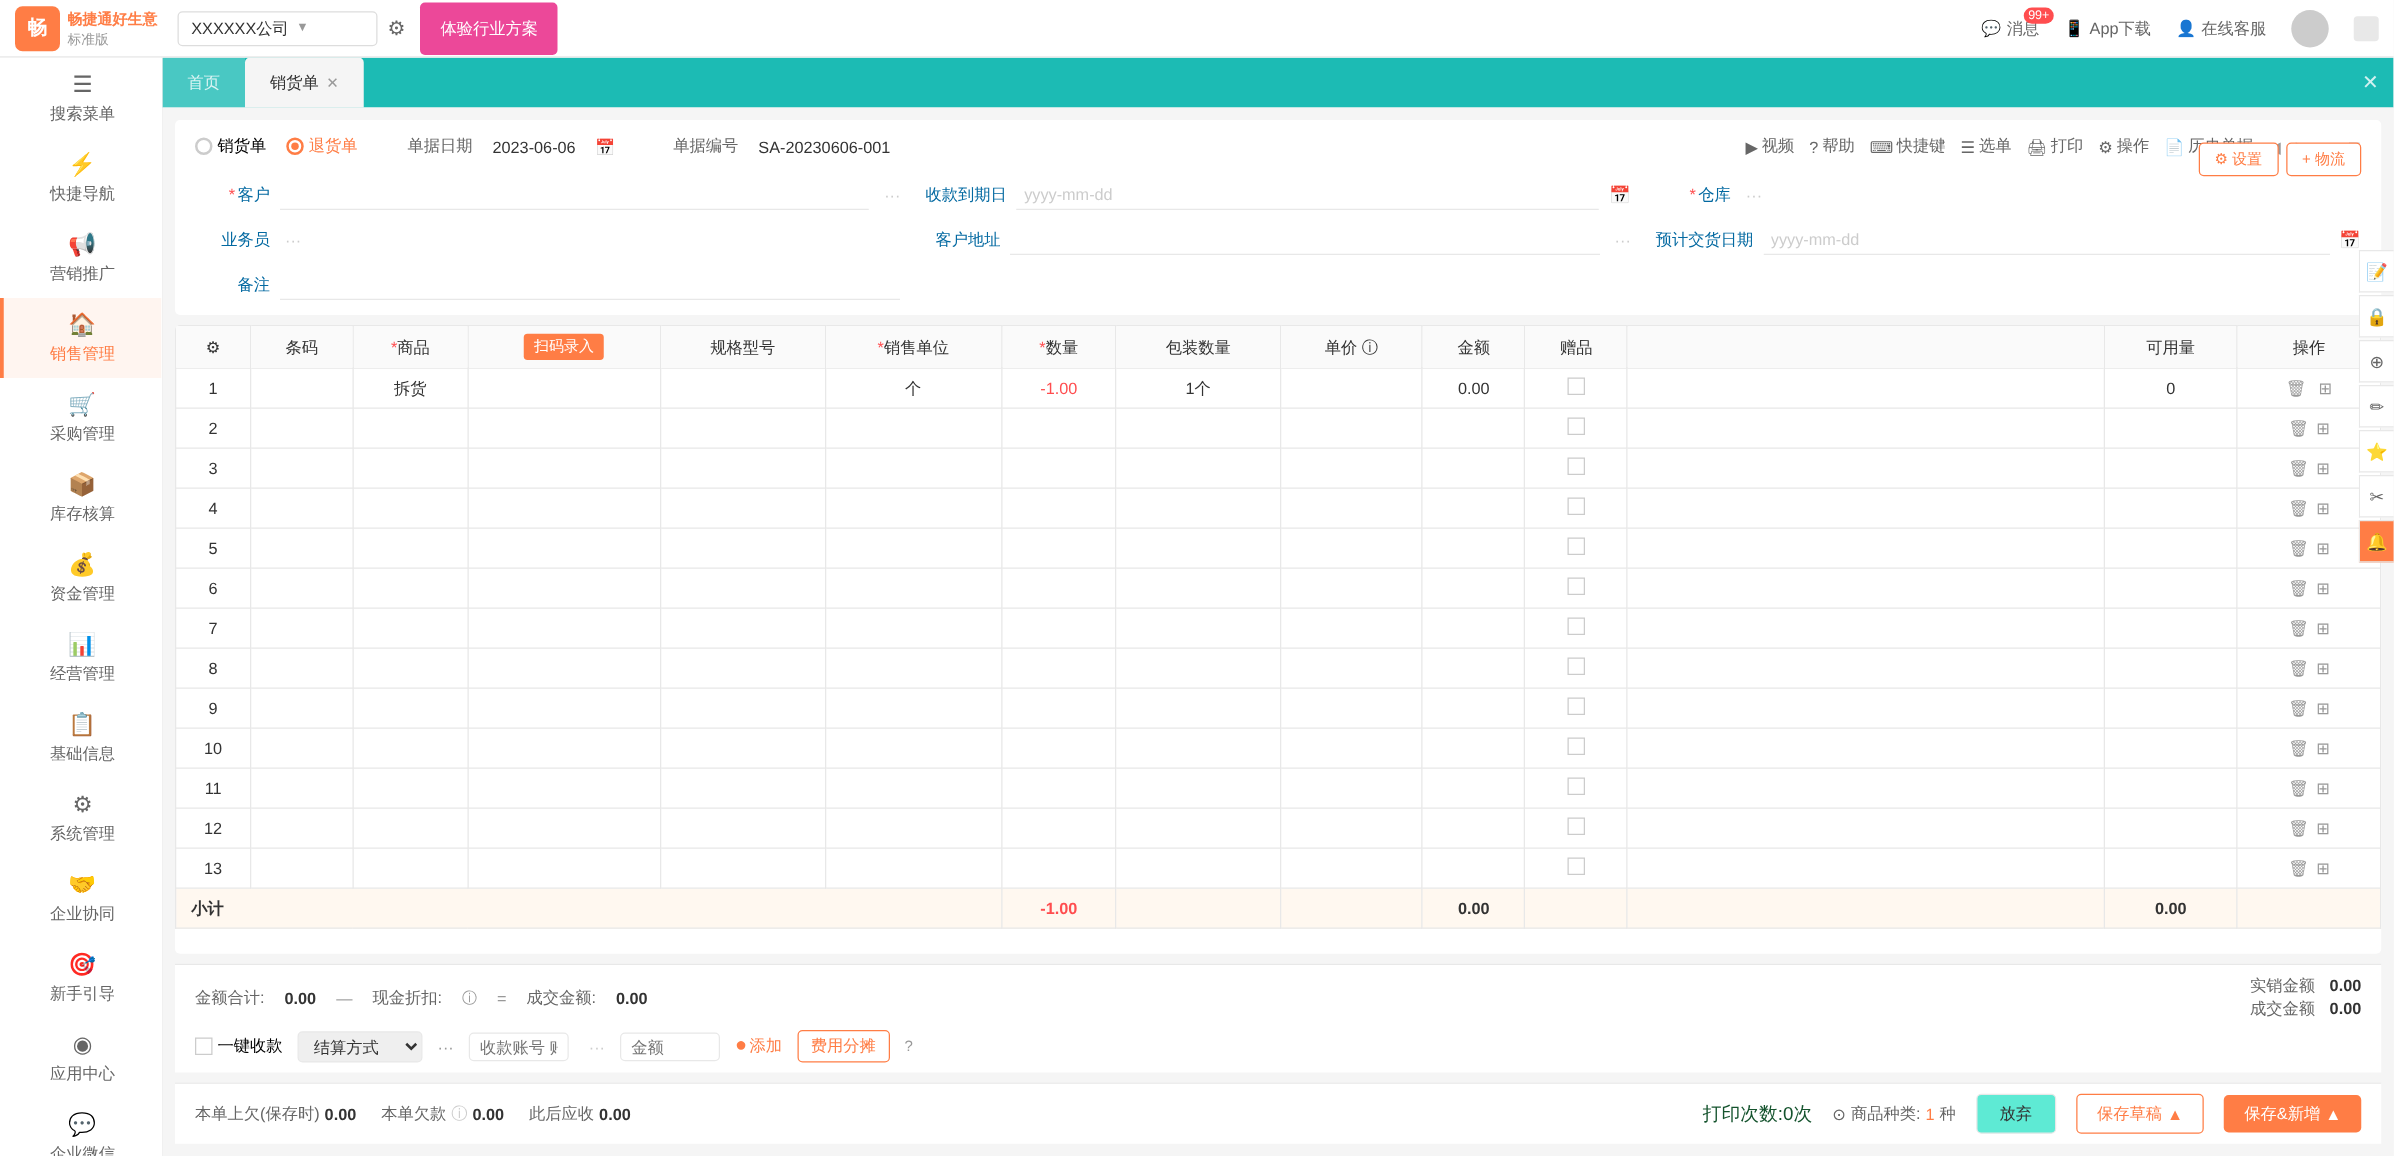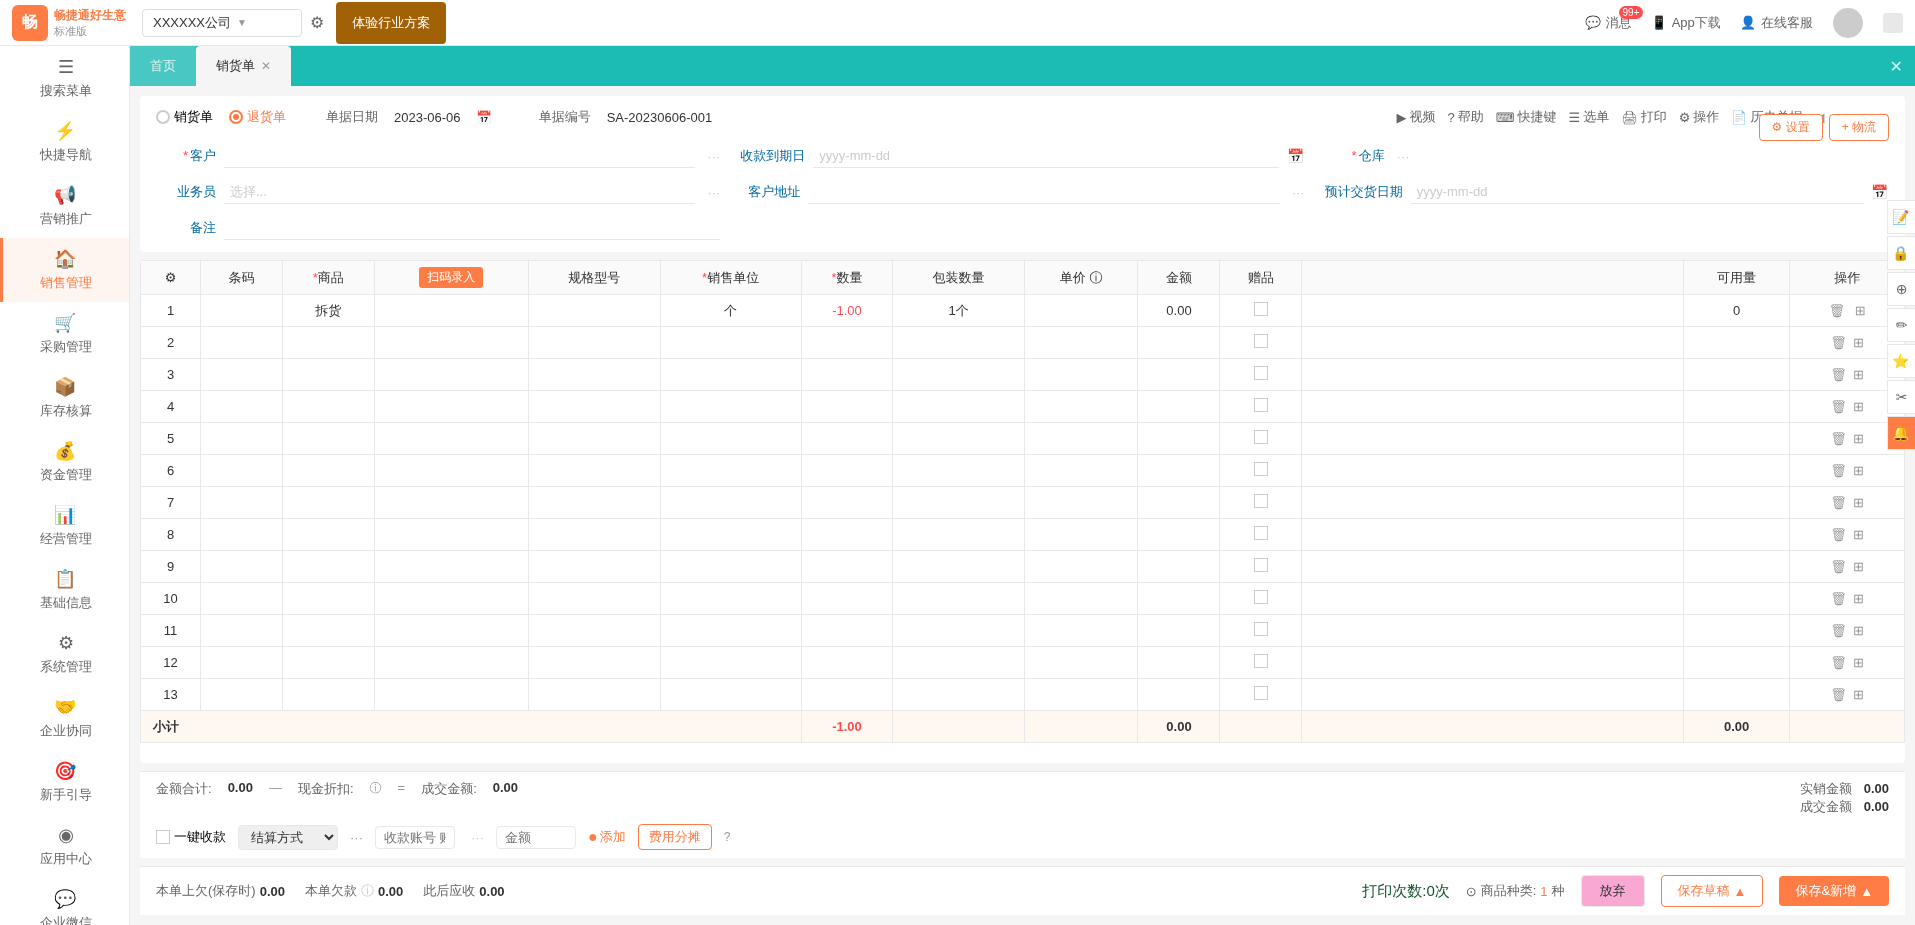--- a/index.html
+++ b/index.html
@@ -5,21 +5,21 @@
     * { box-sizing: border-box; margin: 0; padding: 0; font-family: 'Microsoft YaHei', Arial, sans-serif; font-size: 13px; }
     body { background: #f5f5f5; width: 1915px; height: 925px; overflow: hidden; display: flex; flex-direction: column; }
 
     
     .top-bar { height: 46px; background: #fff; display: flex; align-items: center; padding: 0 12px; border-bottom: 1px solid #e8e8e8; flex-shrink: 0; }
     .logo-area { display: flex; align-items: center; gap: 6px; width: 130px; }
     .logo-icon { width: 36px; height: 36px; background: #ff7d45; border-radius: 6px; display: flex; align-items: center; justify-content: center; color: white; font-size: 16px; font-weight: bold; }
     .company-selector { display: flex; align-items: center; gap: 6px; padding: 4px 10px; border: 1px solid #ddd; border-radius: 4px; cursor: pointer; min-width: 160px; color: #333; }
     .company-selector .arrow { color: #999; font-size: 10px; }
     .settings-btn { margin-left: 8px; color: #666; cursor: pointer; font-size: 16px; }
-    .trial-btn { margin-left: 12px; background: #a16207; color: white; border: none; padding: 12px 16px; border-radius: 4px; cursor: pointer; font-size: 13px; }
+    .trial-btn { margin-left: 12px; background: #ec4899; color: white; border: none; padding: 12px 16px; border-radius: 4px; cursor: pointer; font-size: 13px; }
     .top-right { margin-left: auto; display: flex; align-items: center; gap: 20px; color: #666; font-size: 13px; }
     .msg-area { position: relative; display: flex; align-items: center; gap: 4px; cursor: pointer; }
     .badge { position: absolute; top: -8px; right: -12px; background: #ff4d4f; color: white; font-size: 10px; padding: 1px 4px; border-radius: 8px; }
     .top-icon-btn { display: flex; align-items: center; gap: 4px; cursor: pointer; color: #666; }
     .avatar { width: 30px; height: 30px; background: #ccc; border-radius: 50%; }
 
     
     .main-layout { display: flex; flex: 1; overflow: hidden; }
 
     
@@ -74,41 +74,41 @@
     .table-scroll { overflow-y: auto; flex: 1; }
     .scan-btn { background: #ff7d45; color: white; border: none; padding: 2px 8px; border-radius: 3px; cursor: pointer; font-size: 12px; }
     .row-icon { cursor: pointer; color: #999; margin: 0 3px; }
 
     
     .subtotal-row td { background: #fff8f0; font-weight: bold; color: #333; }
     .subtotal-row td.red { color: #ff4d4f; }
 
     
     .bottom-summary { background: #fff; padding: 8px 16px; border-top: 1px solid #e8e8e8; flex-shrink: 0; }
-    .summary-row { display: flex; align-items: flex-start; gap: 16px; margin-bottom: 8px; }
+    .summary-row { display: flex; align-items: center; gap: 16px; margin-bottom: 8px; }
     .summary-label { color: #666; }
     .summary-value { color: #333; font-weight: bold; }
     .summary-separator { color: #999; }
     .payment-row { display: flex; align-items: center; gap: 12px; }
     .checkbox-item { display: flex; align-items: center; gap: 4px; cursor: pointer; }
     .payment-select { border: 1px solid #e8e8e8; border-radius: 4px; padding: 3px 8px; color: #333; min-width: 100px; }
     .payment-input { border: 1px solid #e8e8e8; border-radius: 4px; padding: 3px 8px; color: #333; width: 80px; }
     .btn-add { background: transparent; border: none; color: #ff7d45; cursor: pointer; display: flex; align-items: center; gap: 2px; }
     .btn-expense { background: #fff; border: 1px solid #ff7d45; color: #ff7d45; padding: 3px 10px; border-radius: 4px; cursor: pointer; }
     .help-icon { color: #999; cursor: pointer; font-size: 12px; }
 
     
     .bottom-action-bar { background: #fff; padding: 8px 16px; border-top: 1px solid #e8e8e8; display: flex; align-items: center; flex-shrink: 0; }
     .bottom-stats { display: flex; gap: 20px; color: #666; font-size: 12px; }
     .bottom-stats span { display: flex; align-items: center; gap: 4px; }
     .bottom-right { margin-left: auto; display: flex; align-items: center; gap: 16px; }
     .print-info { color: #14532d; font-size: 15px; display: flex; align-items: center; gap: 8px; }
     .product-type { color: #666; font-size: 12px; display: flex; align-items: center; gap: 4px; }
     .product-count { color: #ff7d45; }
-    .btn-discard { border: 1px solid #e8e8e8; background: #f9a8d4; color: #333; padding: 6px 18px; border-radius: 4px; cursor: pointer; }
+    .btn-discard { border: 1px solid #e8e8e8; background: #5eead4; color: #333; padding: 6px 18px; border-radius: 4px; cursor: pointer; }
     .btn-save-draft { border: 1px solid #ff7d45; background: #fff; color: #ff7d45; padding: 6px 16px; border-radius: 4px; cursor: pointer; display: flex; align-items: center; gap: 4px; }
     .btn-save-new { background: #ff7d45; color: white; border: none; padding: 6px 16px; border-radius: 4px; cursor: pointer; display: flex; align-items: center; gap: 4px; }
 
     
     .right-side-btns { position: fixed; right: 0; top: 200px; display: flex; flex-direction: column; gap: 2px; z-index: 100; }
     .right-side-btn { width: 28px; background: #fff; border: 1px solid #e8e8e8; border-right: none; padding: 8px 4px; cursor: pointer; text-align: center; color: #666; font-size: 14px; }
 
     
     .cb { width: 14px; height: 14px; border: 1px solid #ccc; display: inline-flex; align-items: center; justify-content: center; cursor: pointer; }
   </style>
@@ -299,21 +299,20 @@
             <span class="field-label field-required">仓库</span>
             <span class="field-dots">···</span>
             <div style="position:absolute;right:0;top:-30px;display:flex;gap:6px;">
               <button class="btn-settings">⚙ 设置</button>
               <button class="btn-logistics">+ 物流</button>
             </div>
           </div>
 
           <div class="field-row">
             <span class="field-label">业务员</span>
-            <input class="field-input" placeholder="选择..." style="">
             <span class="field-dots">···</span>
           </div>
           <div class="field-row">
             <span class="field-label">客户地址</span>
             <input class="field-input" placeholder="" style="">
             <span class="field-dots">···</span>
           </div>
           <div class="field-row">
             <span class="field-label">预计交货日期</span>
             <input class="field-input" placeholder="yyyy-mm-dd" style="">

